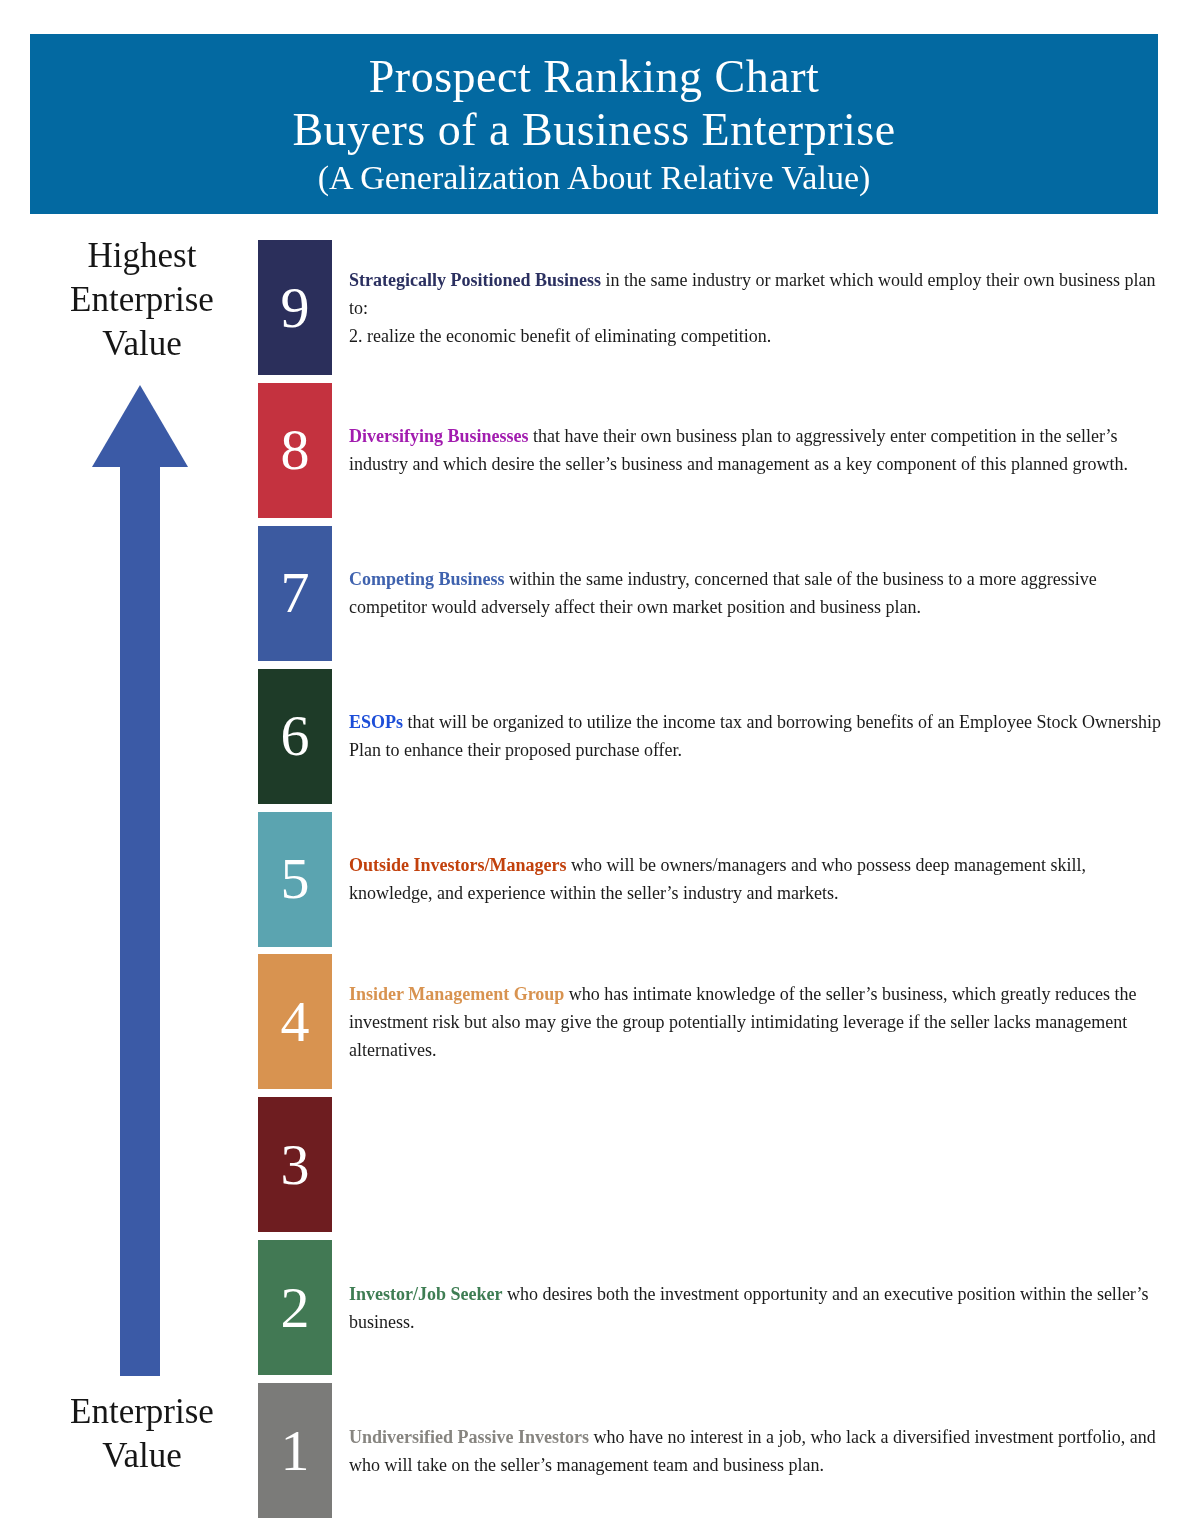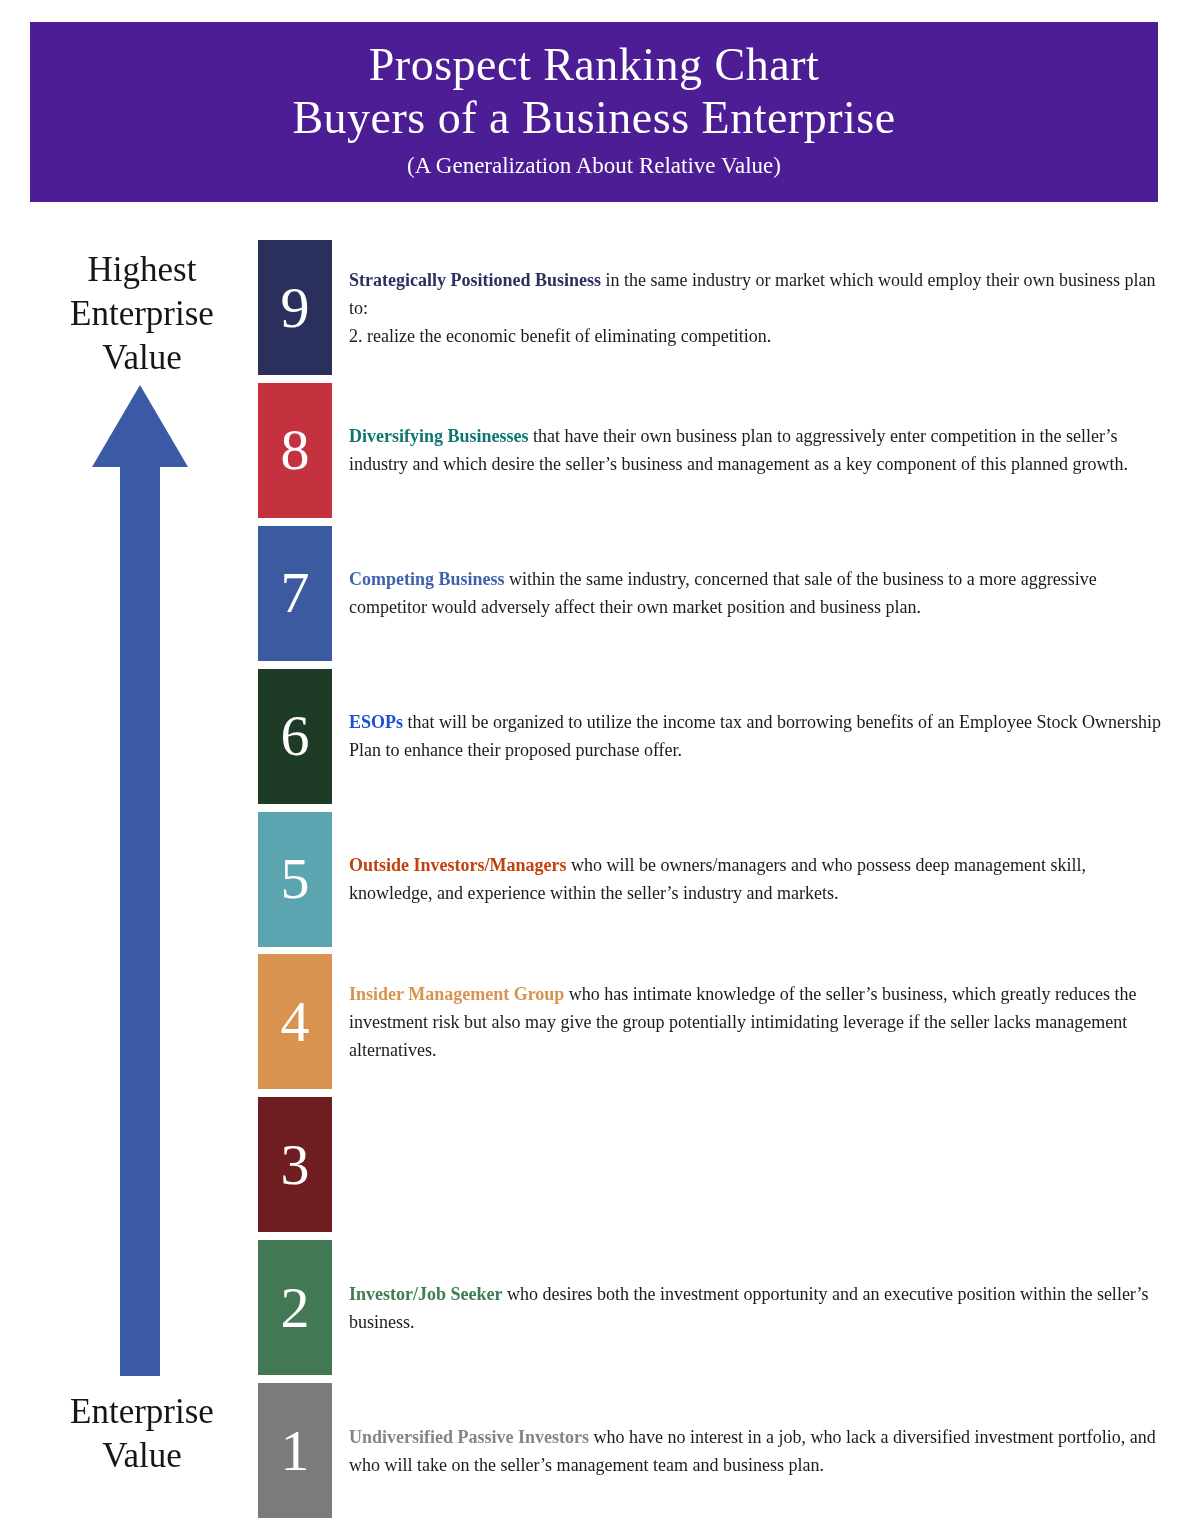--- a/index.html
+++ b/index.html
@@ -10,28 +10,28 @@
     font-family:"Liberation Serif", serif;
     overflow:hidden;
   }
   
   .banner{
     position:absolute;left:30px;top:22px;width:1128px;height:180px;
     display:flex;flex-direction:column;align-items:center;justify-content:center;
     text-align:center;color:#ffffff;
   }
   .banner .t-main{font-size:46px;line-height:53px;font-weight:400;letter-spacing:.5px;}
-  .banner .t-sub{font-size:23px;line-height:40px;margin-top:2px;}
+  .banner .t-sub{font-size:34px;line-height:40px;margin-top:2px;}
   
   .axis-label{
     position:absolute;left:18px;width:248px;
     text-align:center;color:#161616;
     font-size:35px;line-height:44px;
   }
-  .axis-label.top{top:248px;}
+  .axis-label.top{top:234px;}
   .axis-label.bottom{top:1390px;}
   .arrow-head{
     position:absolute;left:92px;top:385px;
     width:0;height:0;
     border-left:48px solid transparent;
     border-right:48px solid transparent;
     border-bottom:82px solid #3B5AA6;
   }
   .arrow-shaft{
     position:absolute;left:120px;top:464px;
@@ -55,21 +55,21 @@
     font-size:18px;line-height:28px;color:#1b1b1b;
   }
   .desc .lead{font-weight:bold;}
   .nlist .nitem{padding-left:26px;text-indent:-26px;}
 </style>
 </head>
 <body>
 
 <div class="page">
 
-  <header class="banner" style="background-color: #4c1d95;">
+  <header class="banner" style="background-color: #0369a1; margin-top: 12px;">
     <div class="t-main">Prospect Ranking Chart</div>
     <div class="t-main">Buyers of a Business Enterprise</div>
     <div class="t-sub">(A Generalization About Relative Value)</div>
   </header>
 
   <div class="axis-label top">
     <div>Highest</div>
     <div>Enterprise</div>
     <div>Value</div>
   </div>
@@ -92,21 +92,21 @@
           <div class="nitem">2. realize the economic benefit of eliminating competition.</div>
         </div>
       </div>
     </div>
 
     <div class="row">
       <div class="rank-box" style="background-color: rgb(196, 50, 63);">
         <span class="rank-num">8</span>
       </div>
       <div class="desc">
-        <span class="lead" style="color: #0f766e; margin-top: 15px;">Diversifying Businesses</span><span> that have their own business plan to aggressively enter competition in the seller’s industry and which desire the seller’s business and management as a key component of this planned growth.</span>
+        <span class="lead" style="color: #a21caf; margin-top: 15px;">Diversifying Businesses</span><span> that have their own business plan to aggressively enter competition in the seller’s industry and which desire the seller’s business and management as a key component of this planned growth.</span>
       </div>
     </div>
 
     <div class="row">
       <div class="rank-box" style="background-color: rgb(60, 90, 160);">
         <span class="rank-num">7</span>
       </div>
       <div class="desc">
         <span class="lead" style="color: rgb(63, 98, 174); margin-top: 16px;">Competing Business</span><span> within the same industry, concerned that sale of the business to a more aggressive competitor would adversely affect their own market position and business plan.</span>
       </div>

